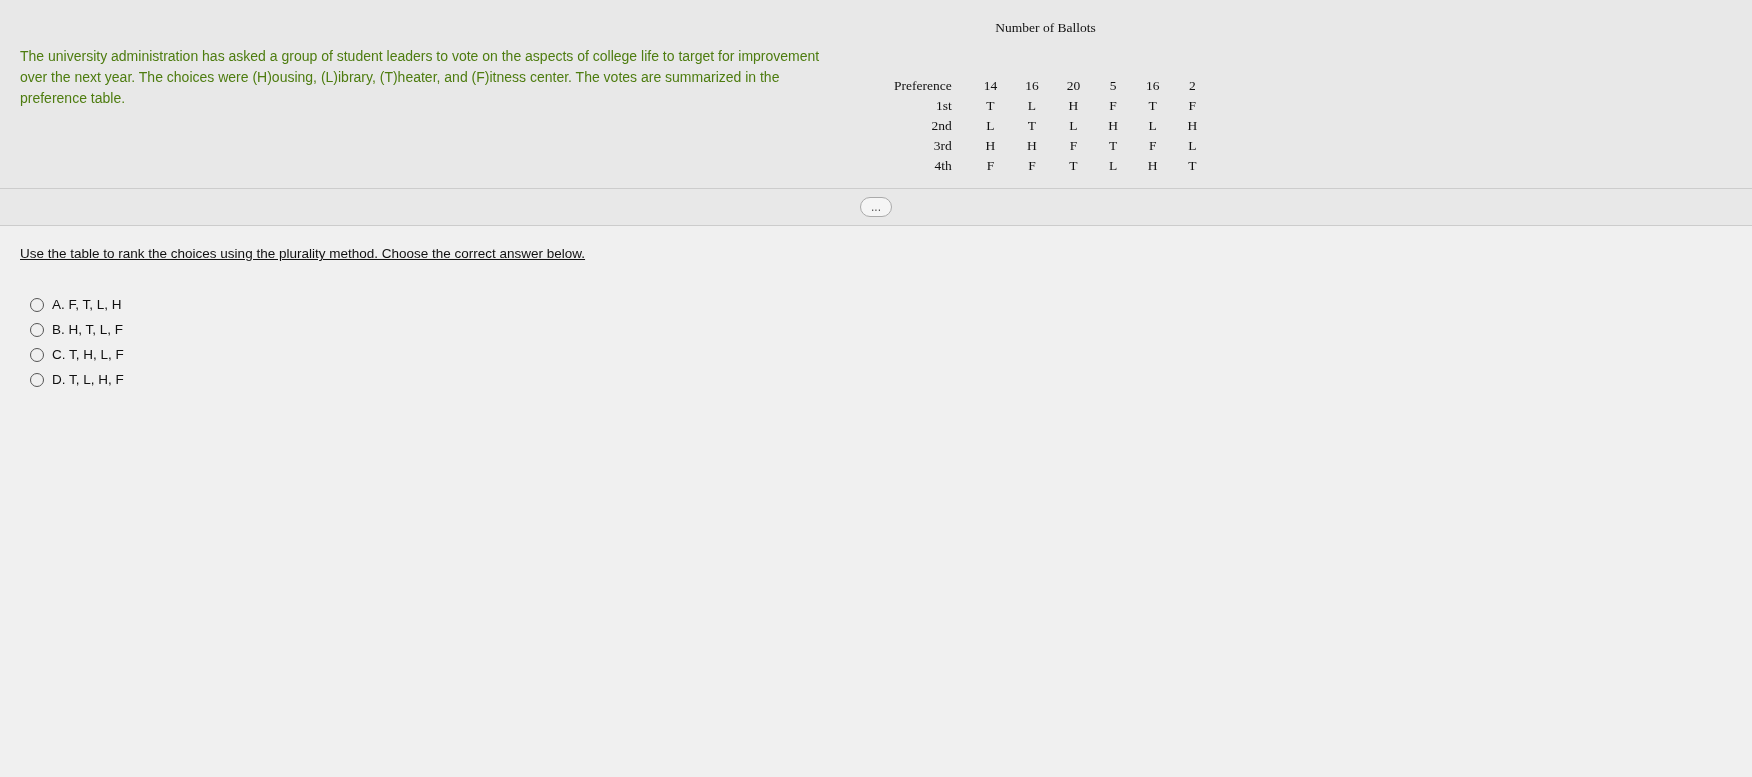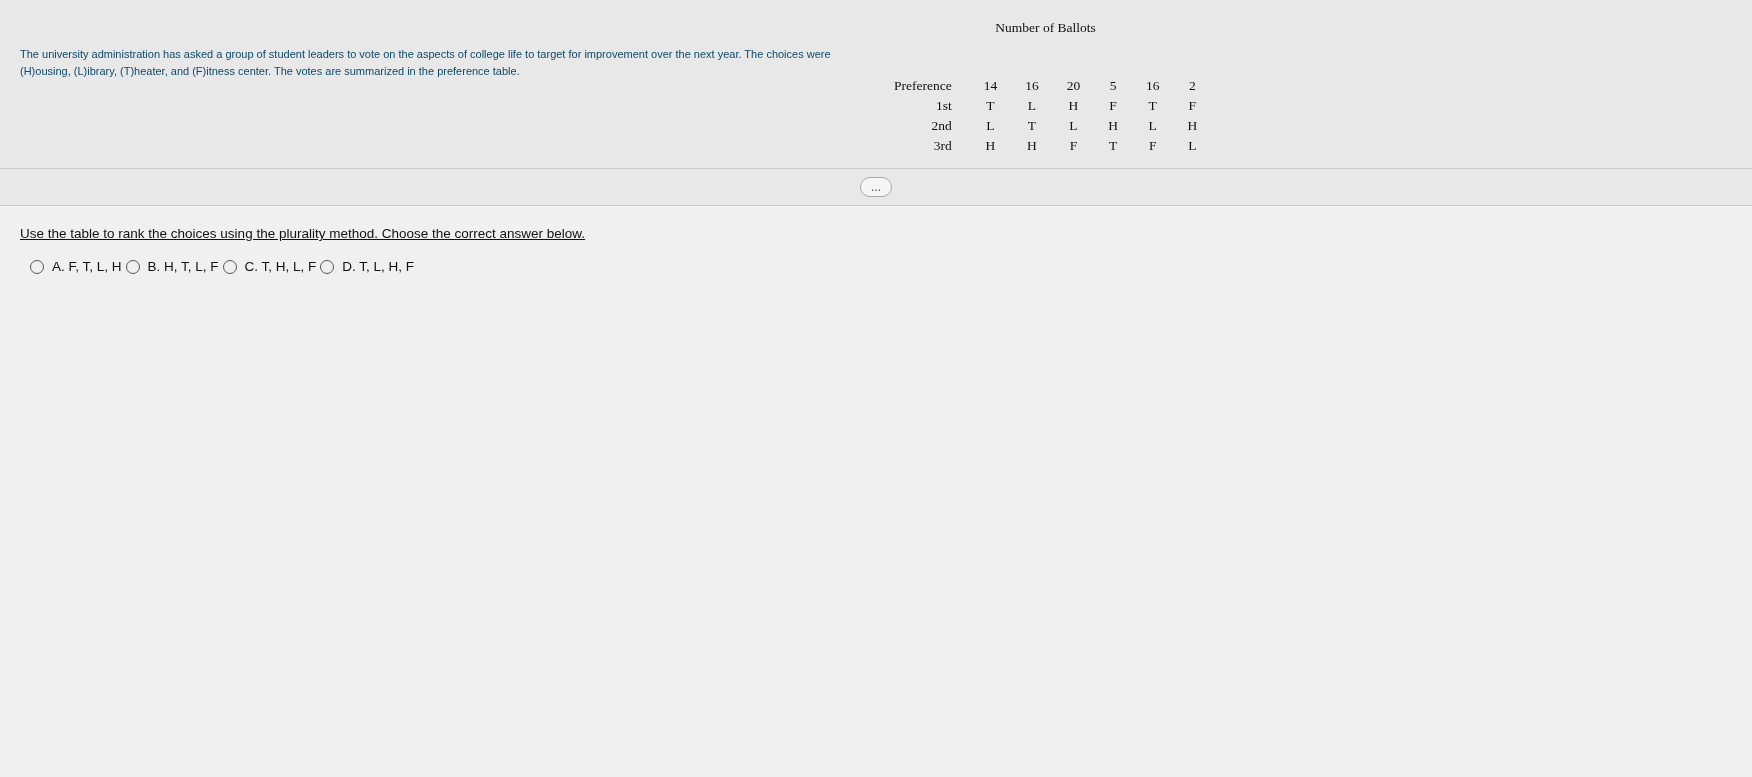--- a/index.html
+++ b/index.html
@@ -22,23 +22,23 @@
       padding: 16px 20px 12px 20px;
       border-bottom: 1px solid #ccc;
       display: flex;
       align-items: flex-start;
       gap: 40px;
     }
 
     .problem-text {
       flex: 1;
       max-width: 820px;
-      font-size: 11px;
+      font-size: 14px;
       line-height: 1.5;
-      color: #0c4a6e;
+      color: #4d7c0f;
       padding-top: 30px;
     }
 
     .table-container {
       flex: 0 0 auto;
       padding-top: 4px;
       font-family: Liberation Serif, serif;
     }
 
     .ballot-header {
@@ -93,29 +93,29 @@
     }
 
     .bottom-section {
       background-color: #f0f0f0;
       padding: 20px 20px 20px 20px;
     }
 
     .question-text {
       font-size: 13.5px;
       color: #111;
-      margin-bottom: 18px;
       text-decoration: underline;
     }
 
     .answer-options {
       display: flex;
-      flex-direction: row;
-      gap: 4px;
+      flex-direction: column;
+      gap: 10px;
       padding-left: 10px;
+      margin-top: 36px;
     }
 
     .answer-option {
       display: flex;
       align-items: center;
       gap: 8px;
       font-size: 13.5px;
       cursor: pointer;
     }
 
@@ -172,20 +172,29 @@
           </tr>
           <tr>
             <td>3rd</td>
             <td>H</td>
             <td>H</td>
             <td>F</td>
             <td>T</td>
             <td>F</td>
             <td>L</td>
           </tr>
+          <tr>
+            <td>4th</td>
+            <td>F</td>
+            <td>F</td>
+            <td>T</td>
+            <td>L</td>
+            <td>H</td>
+            <td>T</td>
+          </tr>
         </tbody>
     </table>
   </div>
 </div>
 
 <div class="divider-row">
   <button class="ellipsis-btn">...</button>
 </div>
 
 <div class="bottom-section">

